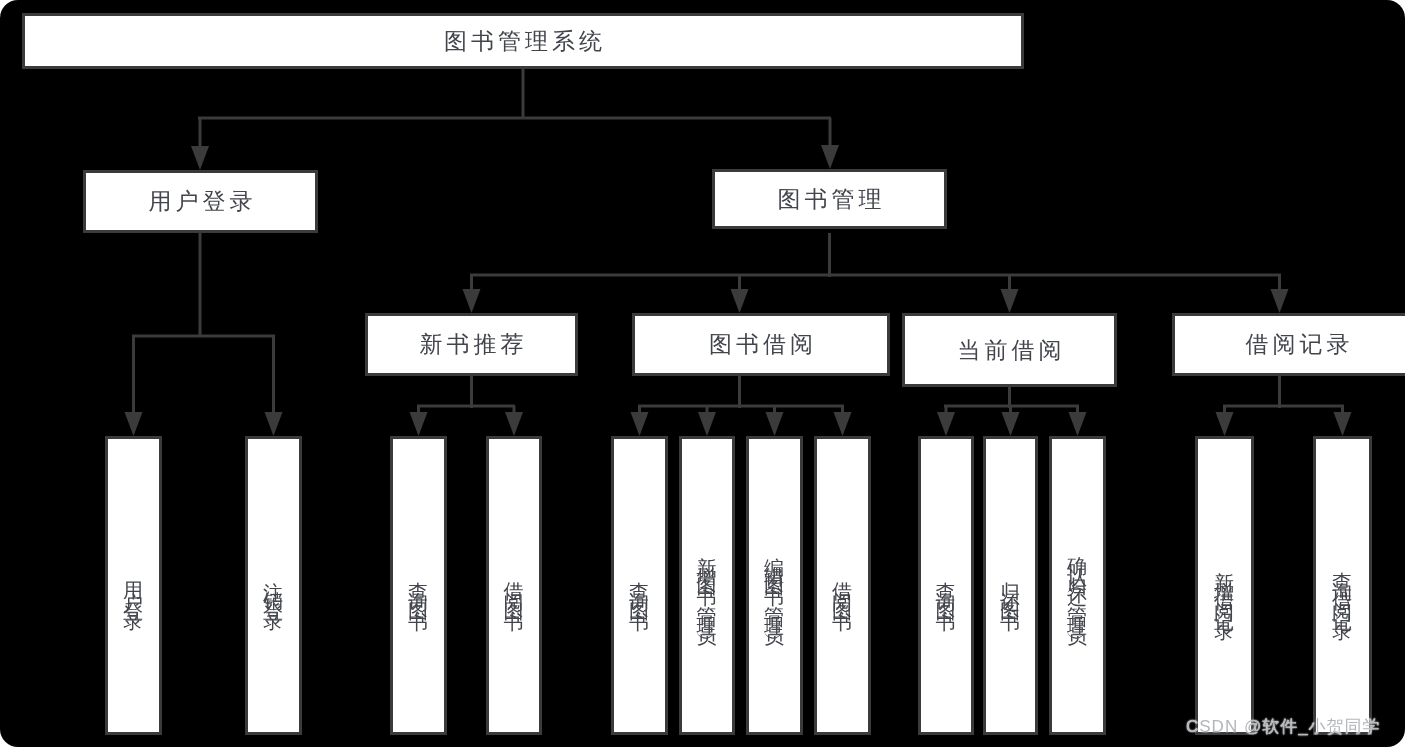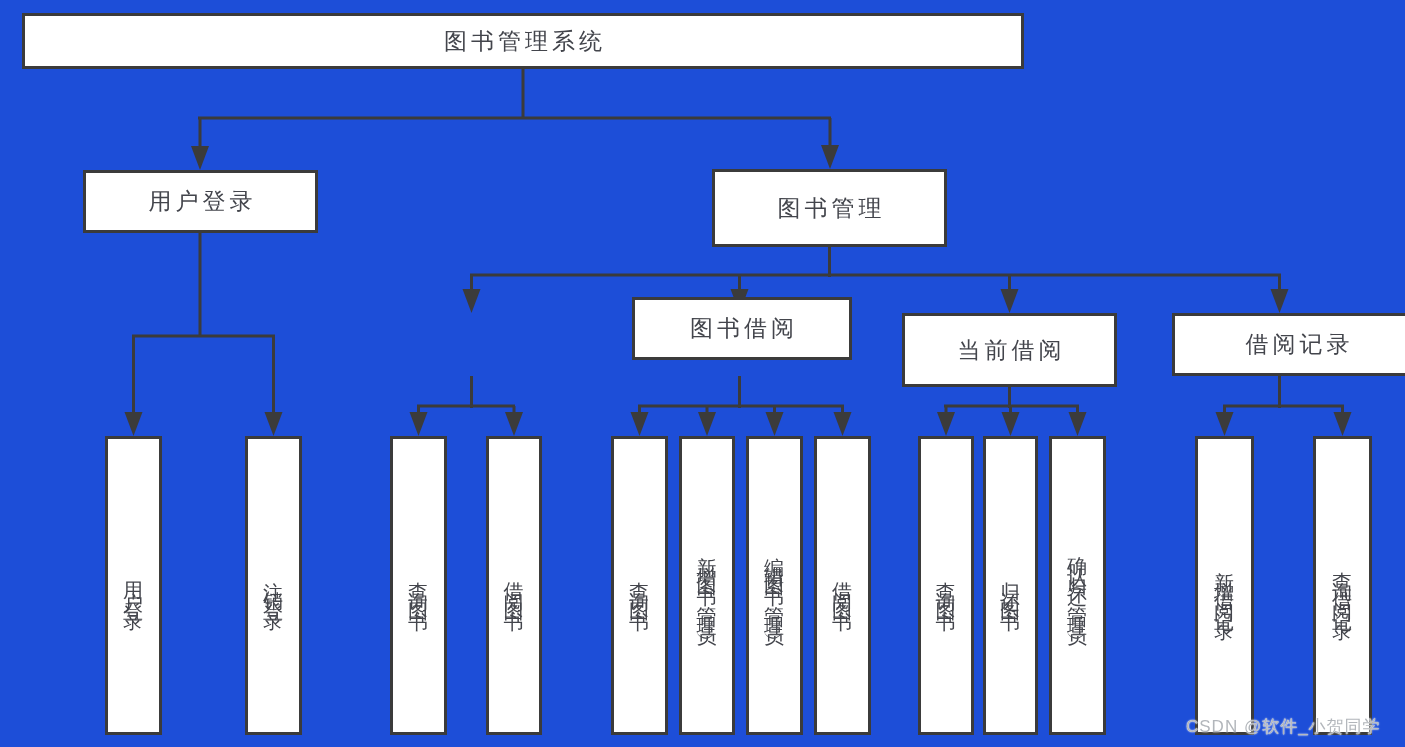--- a/index.html
+++ b/index.html
@@ -1,21 +1,22 @@
 <!DOCTYPE html>
 <html><head>
 <meta charset="utf-8">
 <style>
   html,body{margin:0;padding:0;background:#fff;}
   #stage{
     position:relative;
     width:1405px;height:747px;
-    background:#1d4ed8;
+    background:#000000;
     font-family:"Liberation Sans","DejaVu Sans",sans-serif;
     overflow:hidden;
+    border-radius:18px;
   }
   #connectors{position:absolute;left:0;top:0;width:1405px;height:747px;pointer-events:none;}
   .node{
     position:absolute;
     box-sizing:border-box;
     border:3px solid #3b3b3b;
     background:#ffffff;
     color:#43454c;
     display:flex;align-items:center;justify-content:center;
     text-align:center;
@@ -120,23 +121,24 @@
       <line x1="1224.5" y1="406" x2="1224.5" y2="416"></line>
       <polygon points="1224.5,436 1215.5,412 1233.5,412"></polygon>
       <line x1="1342.5" y1="406" x2="1342.5" y2="416"></line>
       <polygon points="1342.5,436 1333.5,412 1351.5,412"></polygon>
     </g>
   </svg>
 
   <div class="node hnode" style="left:22px;top:13px;width:1002px;height:56px">图书管理系统</div>
 
   <div class="node hnode" style="left:83px;top:170px;width:235px;height:63px">用户登录</div>
-  <div class="node hnode" style="left:712px;top:169px;width:235px;height:78px">图书管理</div>
+  <div class="node hnode" style="left:712px;top:169px;width:235px;height:60px">图书管理</div>
 
-  <div class="node hnode" style="left:632px;top:297px;width:220px;height:63px">图书借阅</div>
+  <div class="node hnode" style="left:365px;top:313px;width:213px;height:63px">新书推荐</div>
+  <div class="node hnode" style="left:632px;top:313px;width:258px;height:63px">图书借阅</div>
   <div class="node hnode" style="left:902px;top:313px;width:215px;height:74px">当前借阅</div>
   <div class="node hnode" style="left:1172px;top:313px;width:251px;height:63px">借阅记录</div>
 
   <div class="node vnode" style="left:105px;top:436px;width:57px;height:299px">
     <span class="vtext">用户登录</span>
   </div>
   <div class="node vnode" style="left:245px;top:436px;width:57px;height:299px">
     <span class="vtext">注销登录</span>
   </div>
   <div class="node vnode" style="left:390px;top:436px;width:57px;height:299px">

